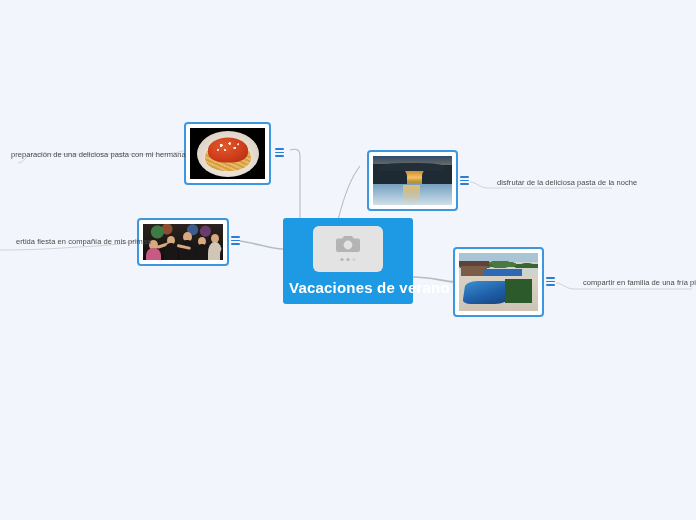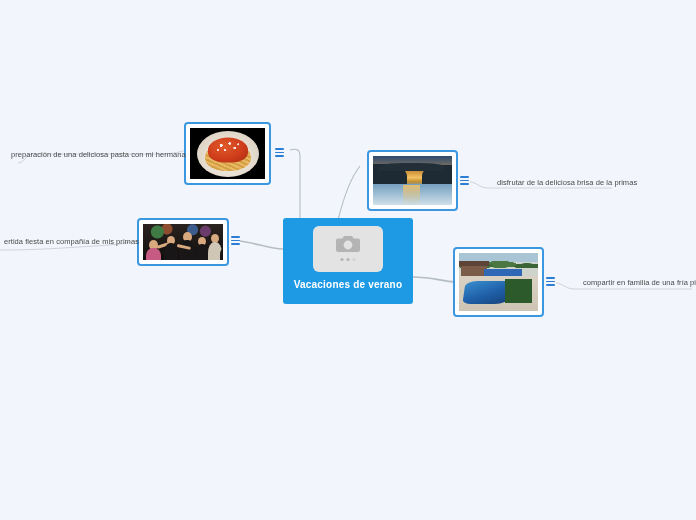--- a/index.html
+++ b/index.html
@@ -65,21 +65,21 @@
   }
   .cam-dots i {
     display: block;
     width: 3px; height: 3px;
     border-radius: 50%;
     background: #b4b4b4;
   }
   .cam-dots i.faint { background: #d2d2d2; }
   .center-title {
     color: #ffffff;
-    font-size: 10px;
+    font-size: 15px;
     font-weight: bold;
     letter-spacing: 0.2px;
     margin-top: 7px;
     white-space: nowrap;
   }
 
   
   .pic-node {
     position: absolute;
     border: 2px solid #3b97e0;
@@ -342,21 +342,21 @@
         <div class="cliff-r"></div>
         <div class="top-bridge"></div>
       </div>
     </div>
   </div>
   <div class="handle" style="left:460px; top:176px;">
     <span></span>
       <span></span>
       <span></span>
   </div>
-  <div class="leaf-label" style="left:497px; top:178px;">disfrutar de la deliciosa brisa de la primas</div>
+  <div class="leaf-label" style="left:497px; top:178px;">disfrutar de la deliciosa pasta de la noche</div>
 
   <div class="pic-node" style="left:137px; top:218px; width:92px; height:48px;">
     <div class="pic-frame">
       <div class="art-party">
         <div class="p skin" style="left:6px;  top:16px; width:9px;  height:10px;"></div>
         <div class="p dress-p" style="left:3px; top:24px; width:15px; height:18px;"></div>
         <div class="arm" style="left:14px; top:22px; width:16px; transform:rotate(-18deg);"></div>
         <div class="p skin" style="left:24px; top:12px; width:8px;  height:9px;"></div>
         <div class="p dress-d" style="left:21px; top:19px; width:14px; height:23px;"></div>
         <div class="p skin" style="left:40px; top:8px;  width:9px;  height:10px;"></div>
@@ -369,21 +369,21 @@
 
         <div class="p dress-d" style="left:77px; top:22px; width:13px; height:20px;"></div>
       </div>
     </div>
   </div>
   <div class="handle" style="left:231px; top:236px;">
     <span></span>
       <span></span>
       <span></span>
   </div>
-  <div class="leaf-label" style="left:4px; top:237px;">ertida fiesta en compañía de mis primas</div>
+  <div class="leaf-label" style="left:16px; top:237px;">ertida fiesta en compañía de mis primas</div>
 
   <div class="pic-node" style="left:453px; top:247px; width:91px; height:70px;">
     <div class="pic-frame plain">
       <div class="art-pool">
         <div class="sky"></div>
         <div class="trees"></div>
         <div class="house"></div>
         <div class="roof"></div>
         <div class="fence"></div>
         <div class="deck"></div>

